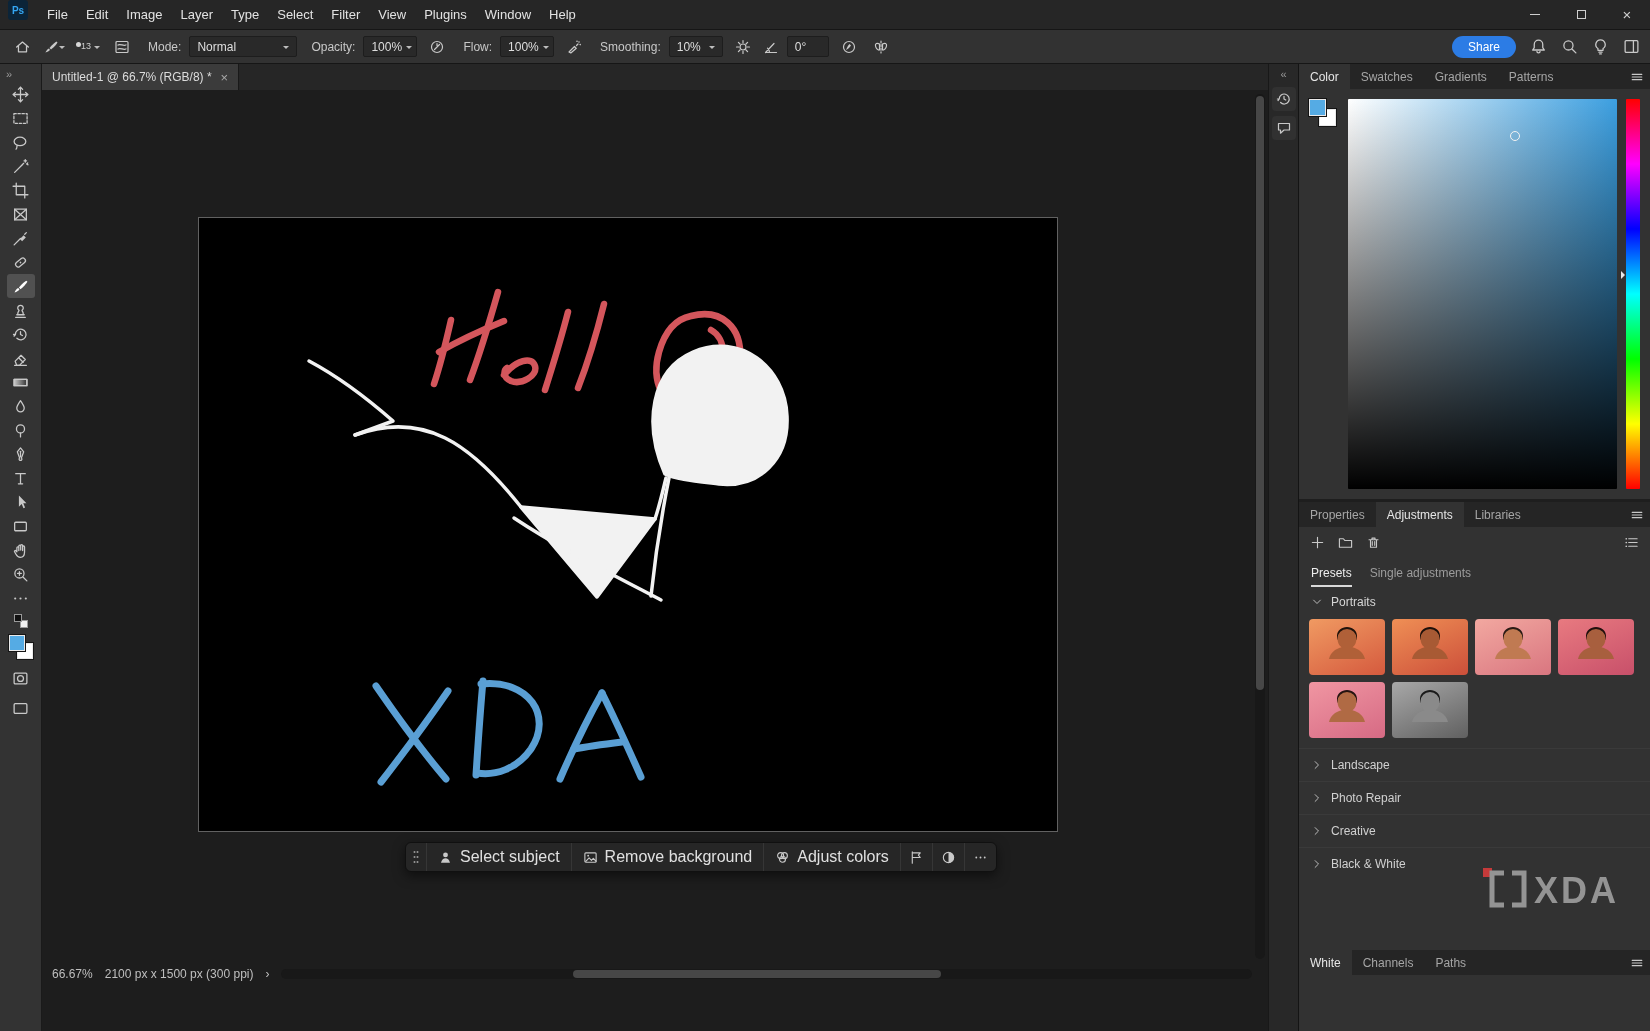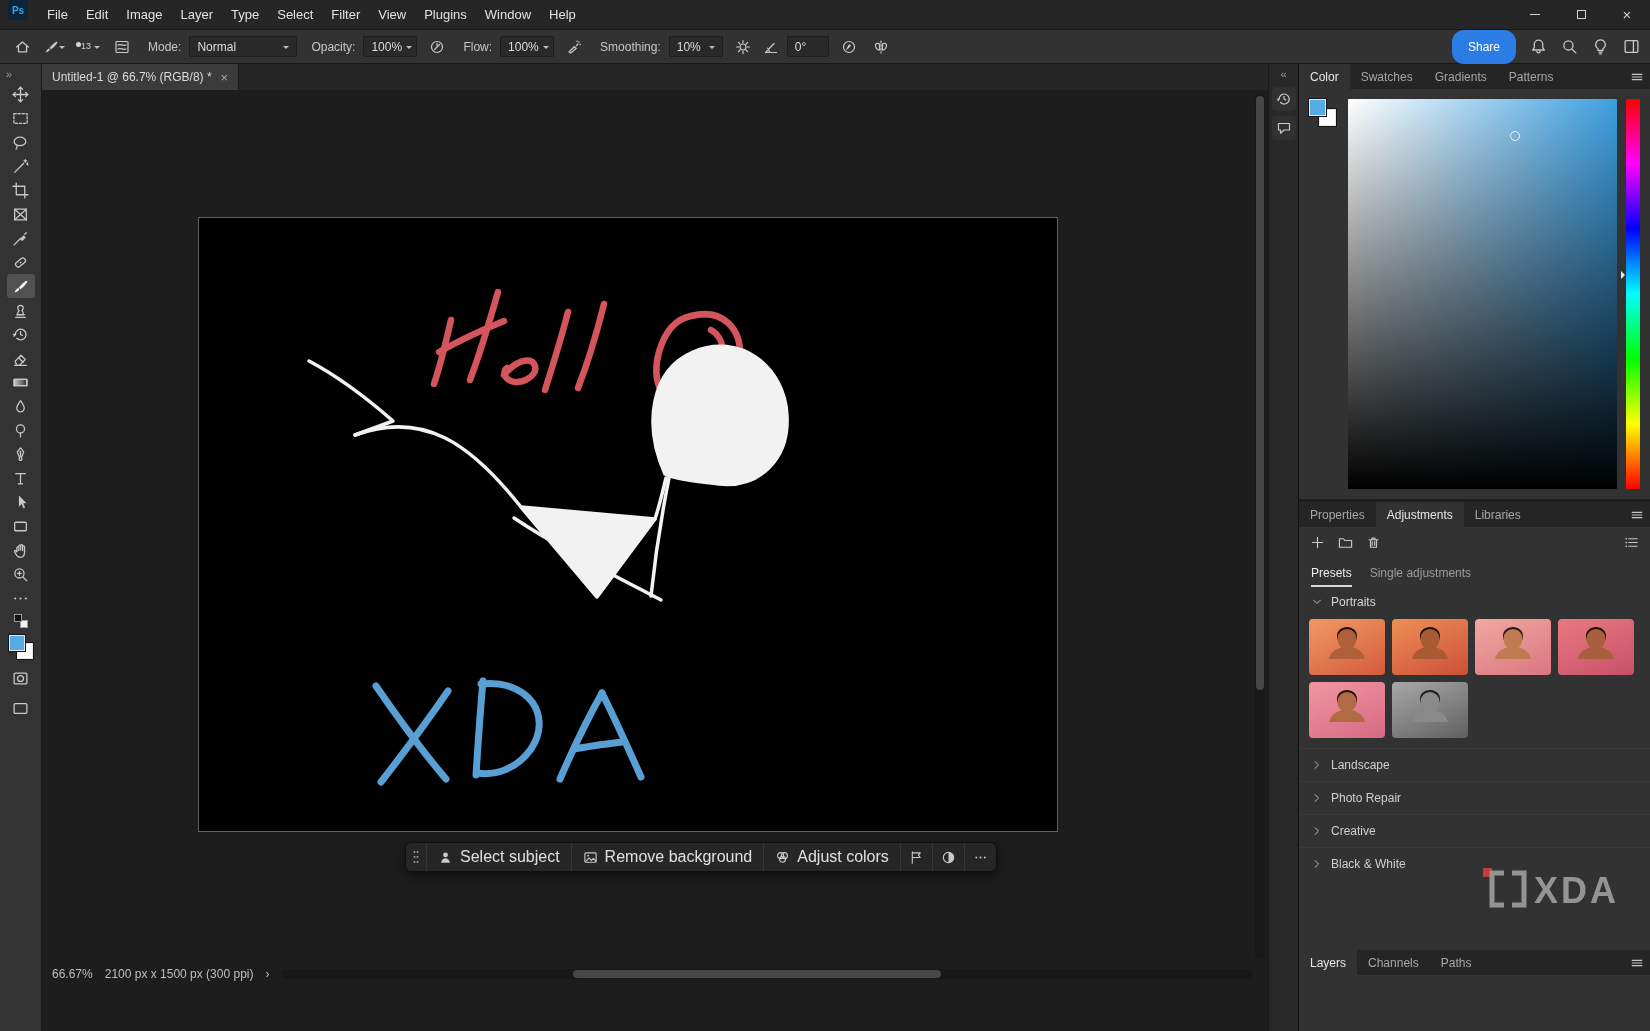--- a/index.html
+++ b/index.html
@@ -31,21 +31,21 @@
   .field .caret { margin-left:auto; }
   .caret { width:0; height:0; border:3.5px solid transparent; border-top-color:#bdbdbd; margin-top:4px; }
   .f-mode { width:108px; gap:6px; }
   .f-pct { width:54px; gap:4px; }
   .f-ang { width:42px; gap:4px; }
   .brushsize { display:flex; align-items:center; gap:3px; padding:0 2px; }
   .bs-col { display:flex; flex-direction:row; line-height:1; }
   .bs-dot { width:5px; height:5px; border-radius:50%; background:#d8d8d8; margin-bottom:2px; }
   .bs-num { font-size:9px; color:#cfcfcf; }
   .right-group { margin-left:auto; display:flex; align-items:center; gap:14px; }
-  .share-btn { background:var(--accent,#2c7ce5); color:#fff; border:none; height:34px; padding:0 16px;
+  .share-btn { background:var(--accent,#2c7ce5); color:#fff; border:none; height:22px; padding:0 16px;
                border-radius:12px; font-size:12px; font-family:inherit; }
 
   
   .main { flex:1; display:flex; min-height:0; }
 
   
   .toolbar { width:42px; background:#333333; border-right:1px solid #1a1a1a;
              display:flex; flex-direction:column; align-items:center; padding-top:2px; }
   .tb-expand { font-size:11px; color:#9a9a9a; height:16px; line-height:16px; align-self:flex-start; padding-left:6px; }
   .tool { width:28px; height:24px; display:flex; align-items:center; justify-content:center; border-radius:3px; }
@@ -748,21 +748,21 @@
               </div>
 
             </div>
           <div class="panel-spacer" data-interactable="false"></div>
         </div>
 
         <div class="panel-tabs" data-interactable="false">
           <div class="tabs-list">
 
           <div class="panel-tab active" data-interactable="true">
-                <span>Layers</span>
+                <span>White</span>
               </div>
               <div class="panel-tab" data-interactable="true">
                 <span>Channels</span>
               </div>
               <div class="panel-tab" data-interactable="true">
                 <span>Paths</span>
               </div>
             </div>
           <span class="panel-menu" data-interactable="true">
             <svg class="ic" width="14" height="14" viewBox="0 0 16 16">

